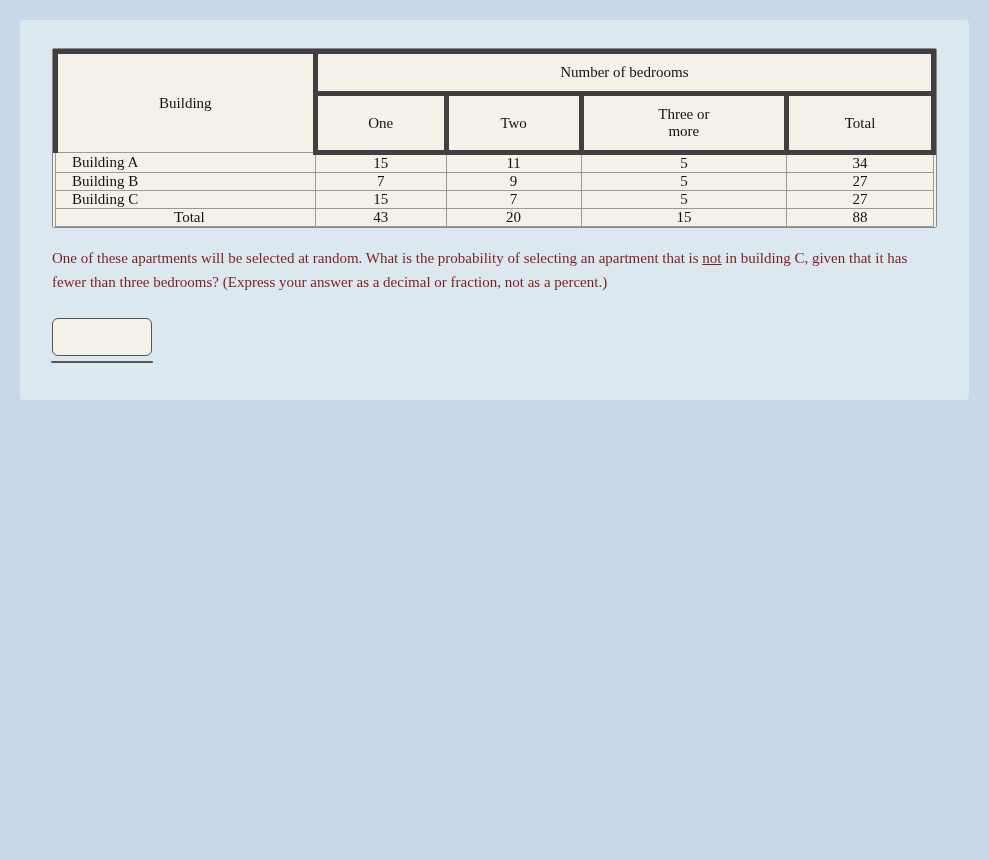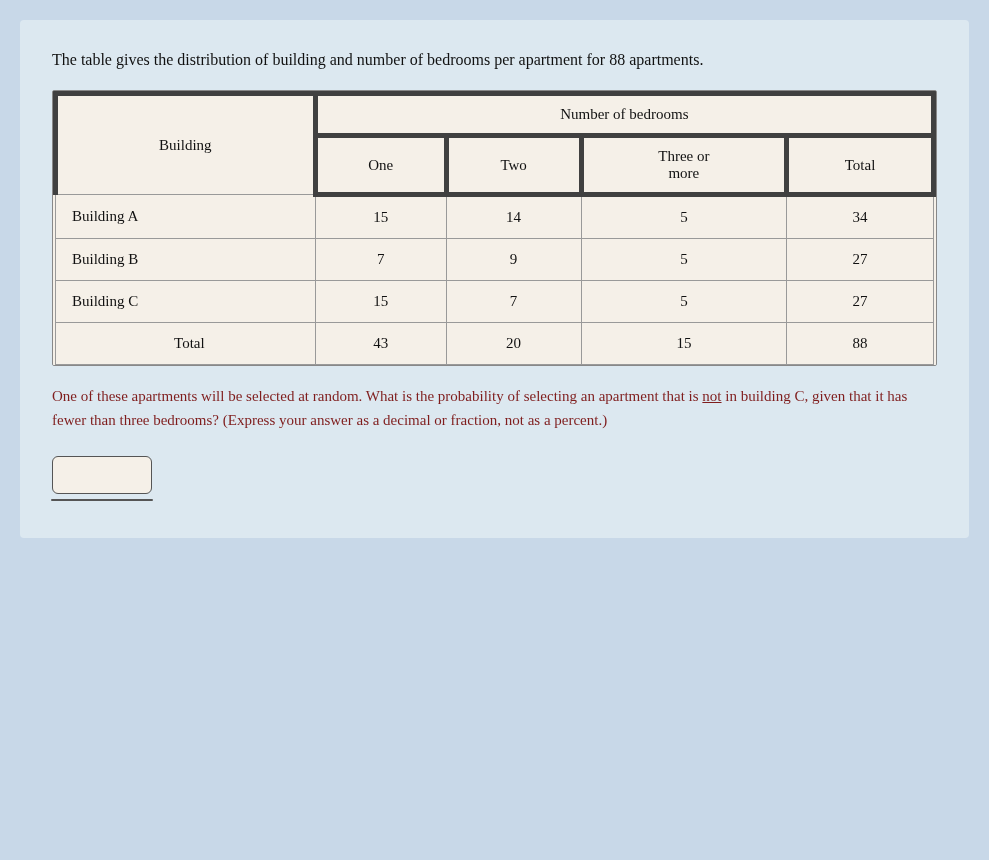--- a/index.html
+++ b/index.html
@@ -57,21 +57,21 @@
     }
 
     
     .header-top {
       text-align: center;
     }
 
     tbody tr td {
       border: 1px solid #999;
       text-align: center;
-      padding: 12px 8px;
+      padding: 0 8px;
       font-size: 15px;
       color: #111;
       background: #f5f0e8;
     }
 
     tbody tr td:first-child {
       text-align: left;
       padding-left: 16px;
     }
 
@@ -114,21 +114,20 @@
       height: 2px;
       background: #555;
       border-radius: 2px;
     }
   </style>
 </head>
 <body>
 
 <div class="page-container">
 
-  <p class="intro-text">The table gives the distribution of building and number of bedrooms per apartment for 88 apartments.</p>
 
   <div class="table-wrapper">
     <table>
       <thead>
         <tr>
           <th rowspan="2">Building</th>
           <th colspan="4" class="header-top">Number of bedrooms</th>
         </tr>
         <tr>
           <th>One</th>
@@ -137,21 +136,21 @@
             <span>Three or</span><br>
             <span>more</span>
           </th>
           <th>Total</th>
         </tr>
       </thead>
       <tbody id="table-body">
       <tr>
             <td>Building A</td>
             <td>15</td>
-            <td>14</td>
+            <td>11</td>
             <td>5</td>
             <td>34</td>
           </tr>
           <tr>
             <td>Building B</td>
             <td>7</td>
             <td>9</td>
             <td>5</td>
             <td>27</td>
           </tr>

